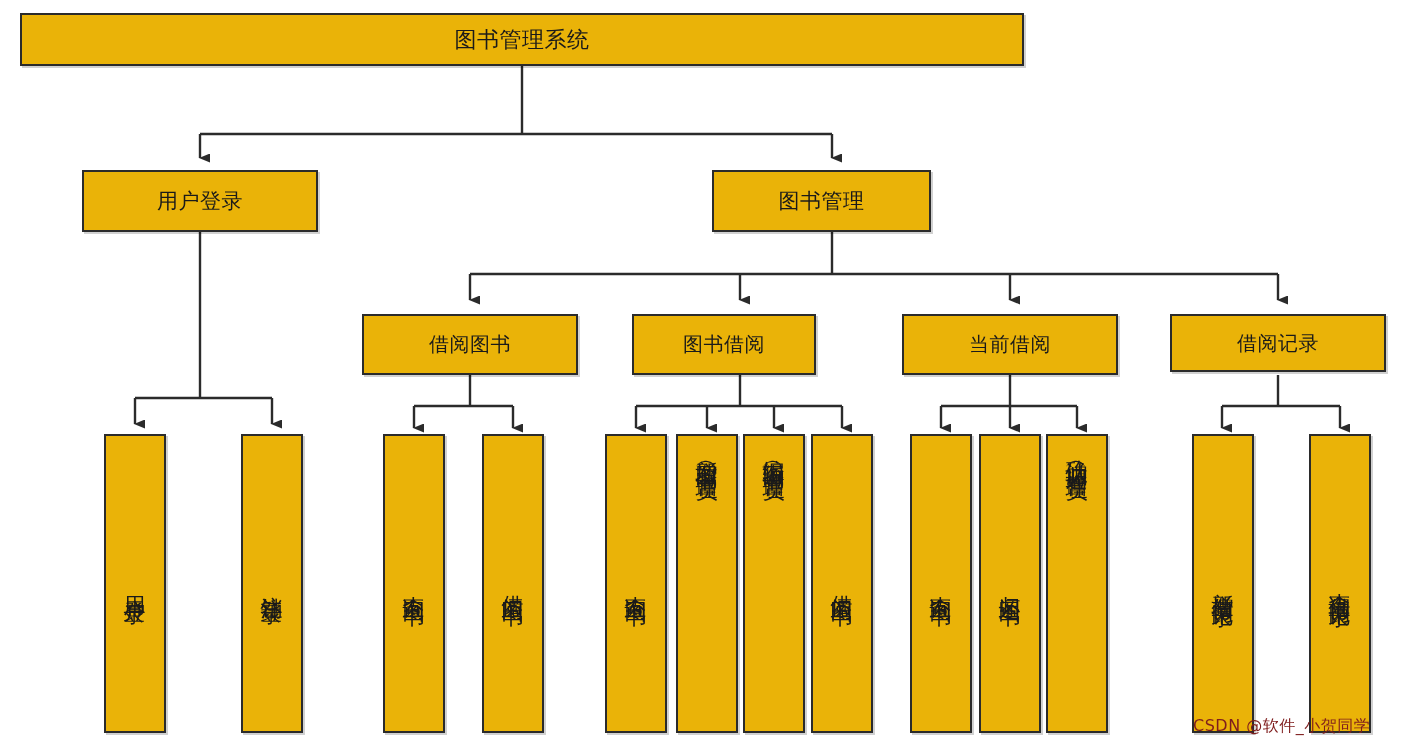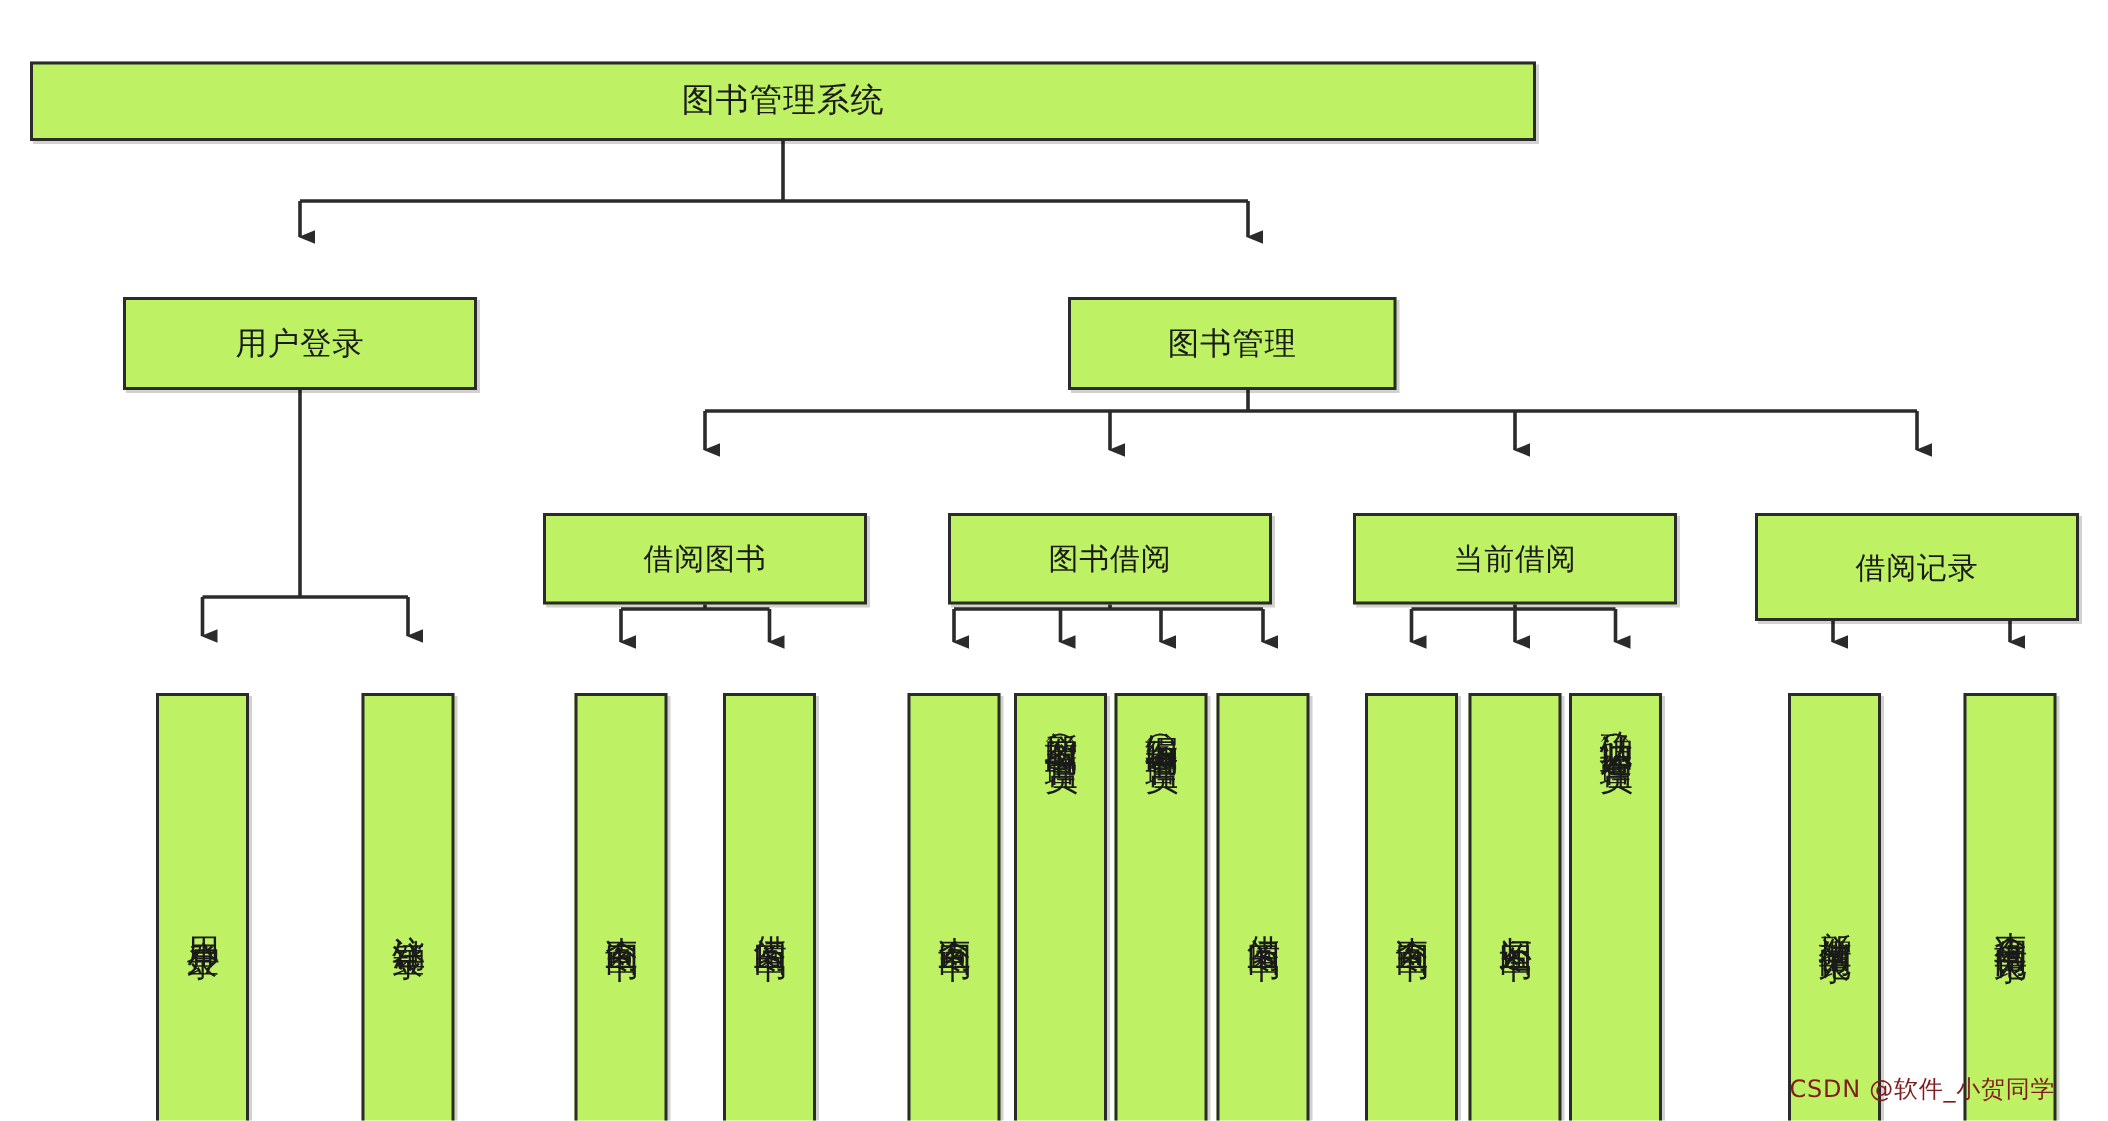--- a/index.html
+++ b/index.html
@@ -10,28 +10,27 @@
     font-family:"DejaVu Sans","Liberation Sans",sans-serif;
     overflow:hidden;
   }
   #canvas{position:relative;width:1405px;height:747px;}
 
   svg.edges{position:absolute;left:0;top:0;width:1405px;height:747px;pointer-events:none;}
 
   .node{
     position:absolute;
     box-sizing:border-box;
-    background:#bef264;
+    background:#eab308;
     border:2px solid #2b2b2b;
     display:flex;
     align-items:center;
     justify-content:center;
     color:#1a1a1a;
     box-shadow:2px 2px 0 rgba(0,0,0,0.18);
-    margin-top:28px;
   }
   .node .lbl{
     display:block;
     text-align:center;
     line-height:1.25;
     letter-spacing:0.5px;
   }
   
   .h-node .lbl{font-size:21px;}
   #n-root .lbl{font-size:22px;}
@@ -129,29 +128,29 @@
   </div>
 
   <div class="node h-node" id="n-bookmgr" style="left:712px;top:170px;width:219px;height:62px;">
     <span class="lbl">图书管理</span>
   </div>
 
   <div class="node h-node lvl3" style="left:362px;top:314px;width:216px;height:61px;">
     <span class="lbl">借阅图书</span>
   </div>
 
-  <div class="node h-node lvl3" style="left:632px;top:314px;width:216px;height:61px;">
+  <div class="node h-node lvl3" style="left:632px;top:314px;width:184px;height:61px;">
     <span class="lbl">图书借阅</span>
   </div>
 
   <div class="node h-node lvl3" style="left:902px;top:314px;width:216px;height:61px;">
     <span class="lbl">当前借阅</span>
   </div>
 
-  <div class="node h-node lvl3" style="left:1170px;top:314px;width:216px;height:72px;">
+  <div class="node h-node lvl3" style="left:1170px;top:314px;width:216px;height:58px;">
     <span class="lbl">借阅记录</span>
   </div>
 
   <div class="node leaf centered" style="left:104px;top:434px;width:62px;height:299px;">
     <span class="lbl">用户登录</span>
   </div>
 
   <div class="node leaf centered" style="left:241px;top:434px;width:62px;height:299px;">
     <span class="lbl">注销登录</span>
   </div>

